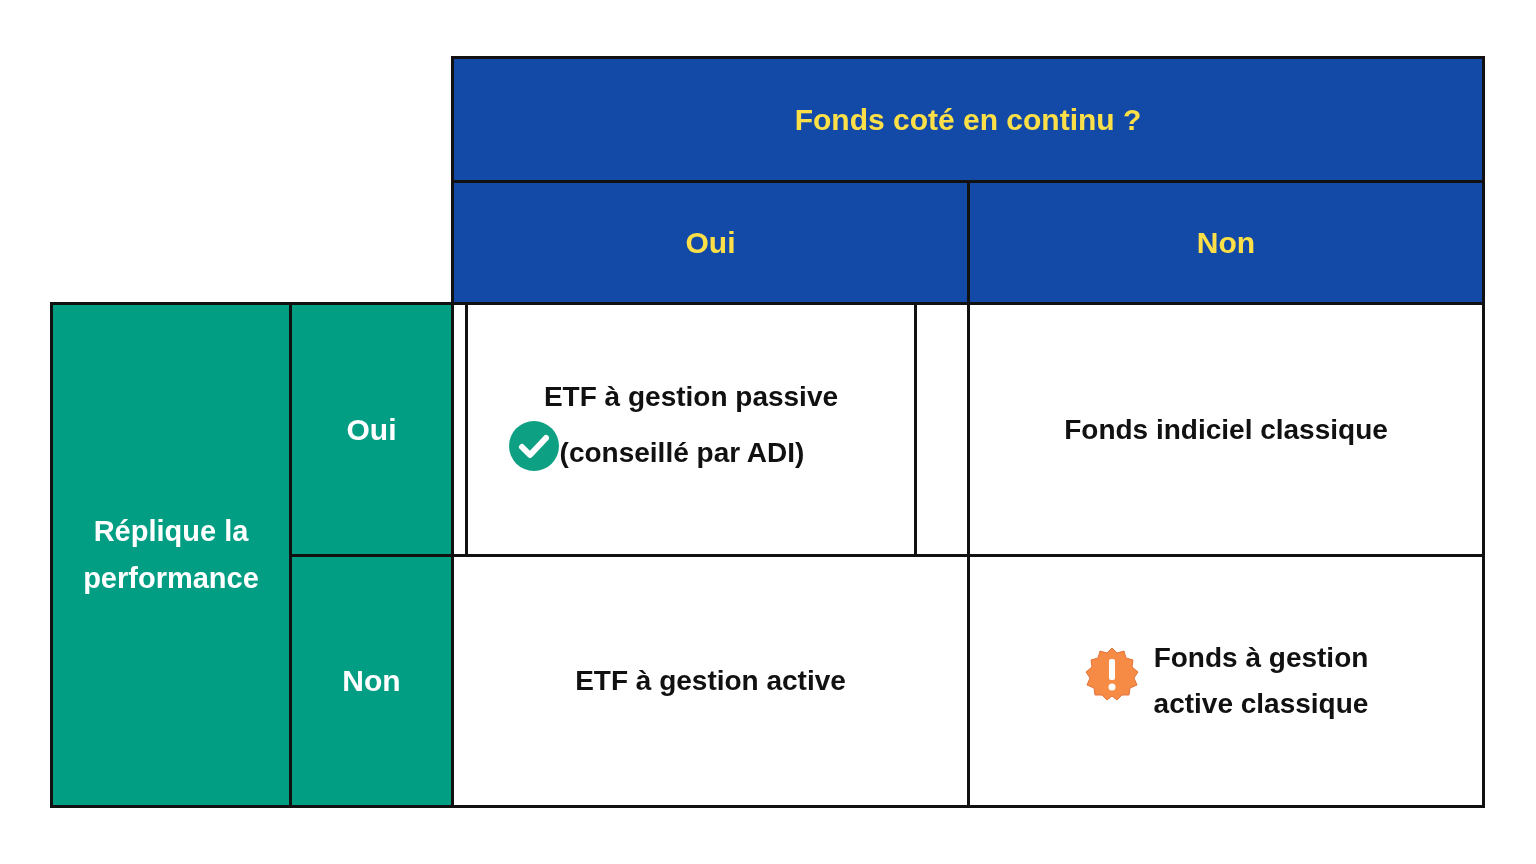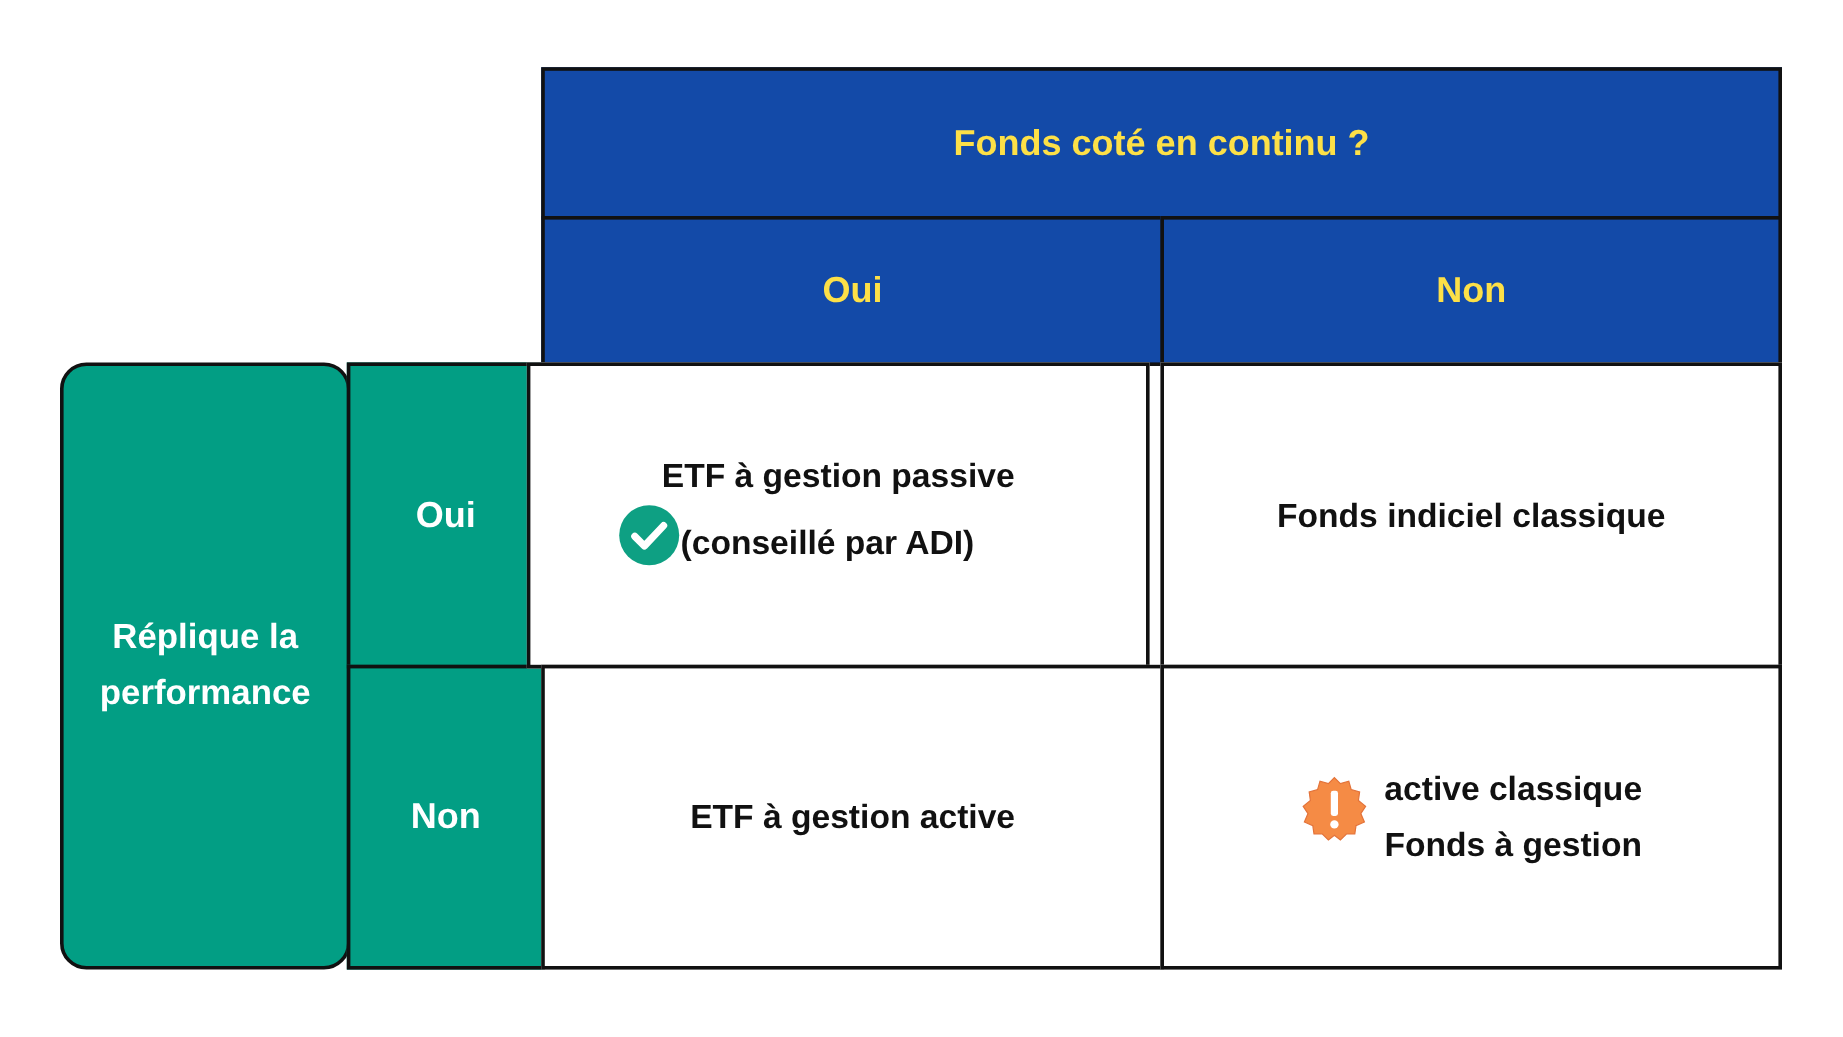--- a/index.html
+++ b/index.html
@@ -5,21 +5,21 @@
   html, body { margin: 0; padding: 0; background: #ffffff; }
   body { width: 1536px; height: 864px; position: relative; overflow: hidden;
          font-family: "Liberation Sans", sans-serif; font-weight: bold; }
   .cell { position: absolute; box-sizing: border-box; border: 3px solid #111;
           display: flex; align-items: center; justify-content: center; text-align: center; }
   .blue { background: #134aa8; color: #fde047; }
   .green { background: #029e84; color: #ffffff; }
   .white { background: #ffffff; color: #111111; }
   .hdr { font-size: 30px; }
   .txt { font-size: 28px; line-height: 46px; }
-  .side { font-size: 29px; line-height: 47px; border-radius: 22px; }
+  .side { font-size: 29px; line-height: 47px; }
   .with-icon { display: flex; align-items: center; }
   .icon { flex: 0 0 auto; display: inline-block; }
 </style>
 </head>
 <body>
 
 <div class="cell blue hdr" style="left:451px; top:56px; width:1034px; height:127px;">
   <span>Fonds coté en continu ?</span>
 </div>
 <div class="cell blue hdr" style="left:451px; top:180px; width:519px; height:125px;">
@@ -35,21 +35,21 @@
     <div>performance</div>
   </div>
 </div>
 <div class="cell green hdr" style="left:289px; top:302px; width:165px; height:255px;">
   <span>Oui</span>
 </div>
 <div class="cell green hdr" style="left:289px; top:554px; width:165px; height:254px;">
   <span>Non</span>
 </div>
 
-<div class="cell white txt" style="left:439px; top:302px; width:519px; height:255px;">
+<div class="cell white txt" style="left:465px; top:302px; width:452px; height:255px;">
   <div style="position:relative;">
     <div>ETF à gestion passive</div>
     <div class="with-icon" style="justify-content:center; margin-left:-70px;">
       <span class="icon">
         <svg width="52" height="52" viewBox="0 0 52 52">
           <circle cx="26" cy="26" r="25" fill="#0ea083"></circle>
           <path d="M14 27 L22 35 L38 18" fill="none" stroke="#ffffff" stroke-width="6" stroke-linecap="round" stroke-linejoin="round"></path>
         </svg>
       </span>
       <span>(conseillé par ADI)</span>
@@ -68,17 +68,17 @@
 <div class="cell white txt" style="left:967px; top:554px; width:518px; height:254px;">
   <div class="with-icon" style="gap:14px;">
     <span class="icon">
       <svg width="56" height="56" viewBox="0 0 56 56">
         <path fill="#f58b45" stroke="#e3733a" stroke-width="1" d="M28 2 L33 7 L40 5 L42 12 L49 14 L48 21 L54 26 L50 32 L53 39 L46 42 L45 49 L38 49 L33 54 L28 50 L23 54 L18 49 L11 49 L10 42 L3 39 L6 32 L2 26 L8 21 L7 14 L14 12 L16 5 L23 7 Z"></path>
         <rect x="25" y="13" width="6" height="21" rx="2" fill="#ffffff"></rect>
         <circle cx="28" cy="41" r="3.5" fill="#ffffff"></circle>
       </svg>
     </span>
     <div>
+      <div>Fonds à gestion</div>
       <div>active classique</div>
-      <div>Fonds à gestion</div>
     </div>
   </div>
 </div>
 
 </body></html>

